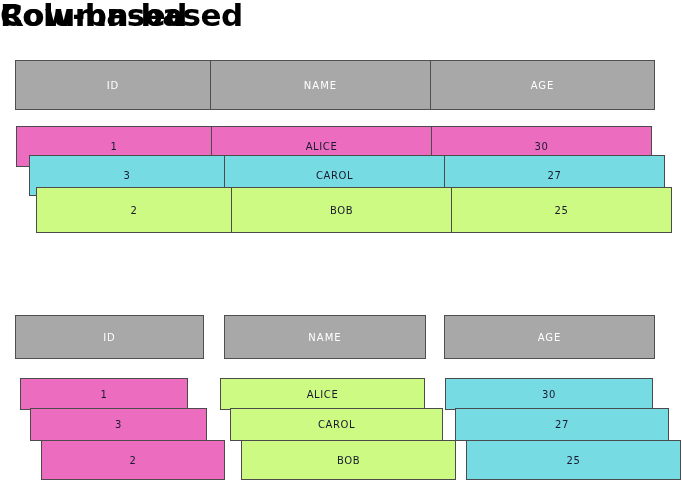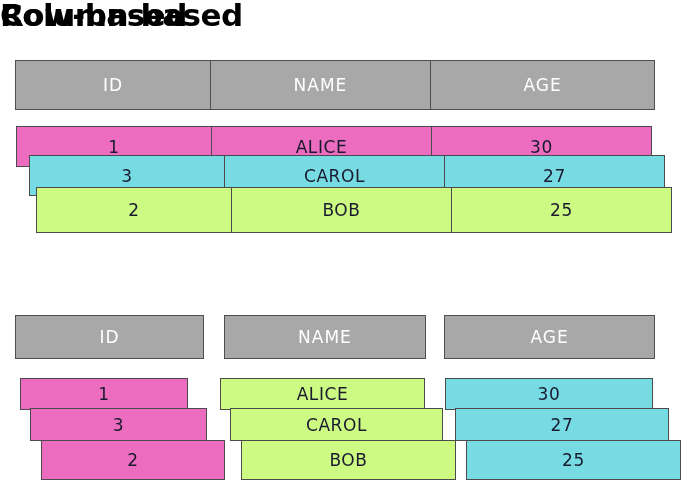--- a/index.html
+++ b/index.html
@@ -27,21 +27,21 @@
   }
 
   
   .cell {
     position: absolute;
     box-sizing: border-box;
     border: 1px solid #4b4b4b;
     display: flex;
     align-items: center;
     justify-content: center;
-    font-size: 17px;
+    font-size: 10px;
     letter-spacing: 0.6px;
     color: #1a1a2e;
     font-family: "DejaVu Sans", "Liberation Sans", sans-serif;
   }
   .cell.header {
     background: #a8a8a8;
     border-color: #4f4f4f;
     color: #ffffff;
     letter-spacing: 1px;
   }

